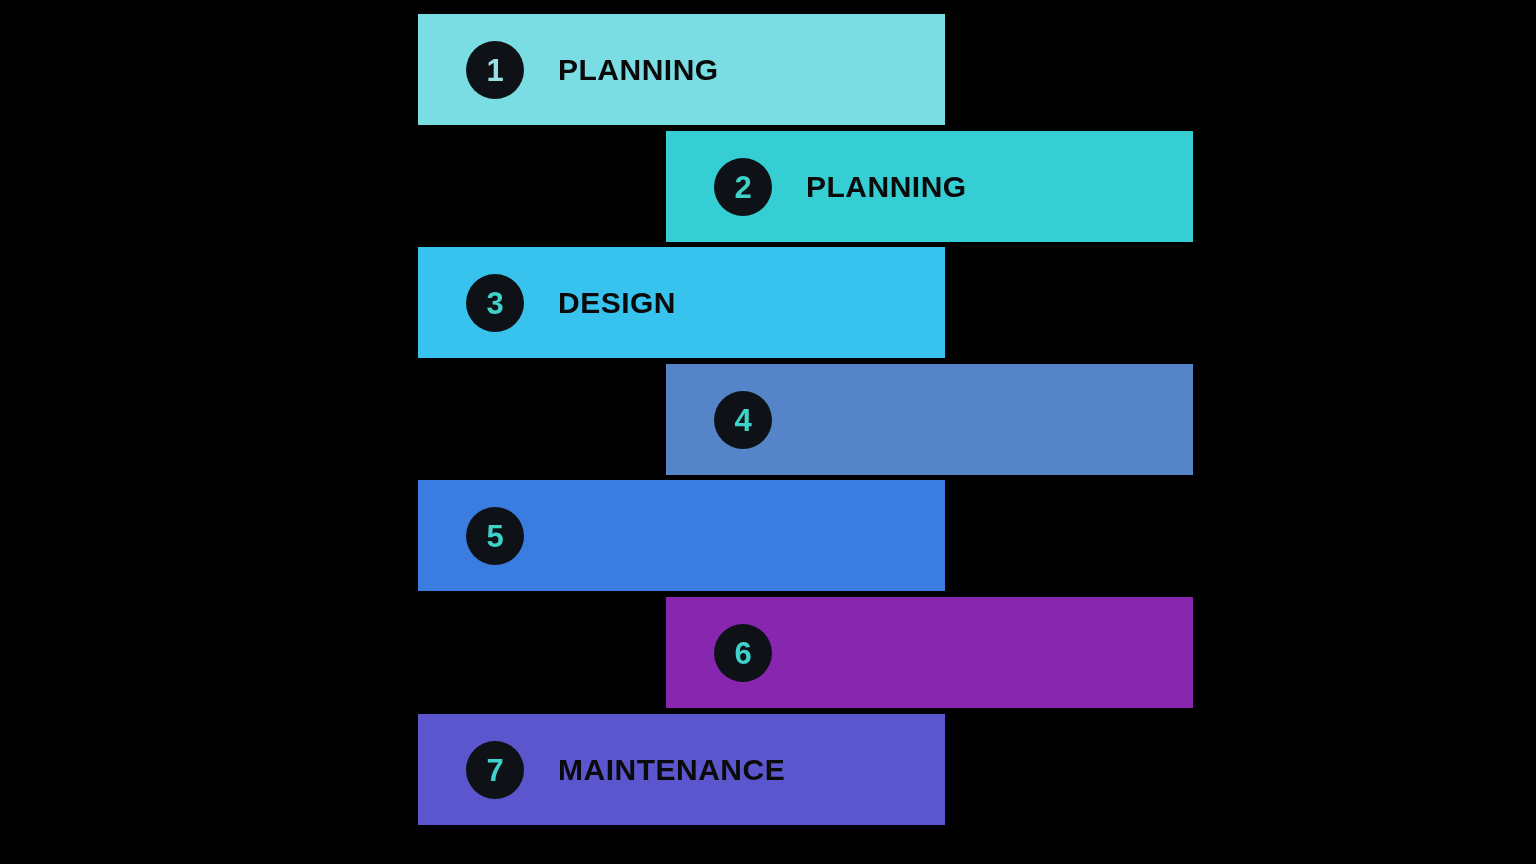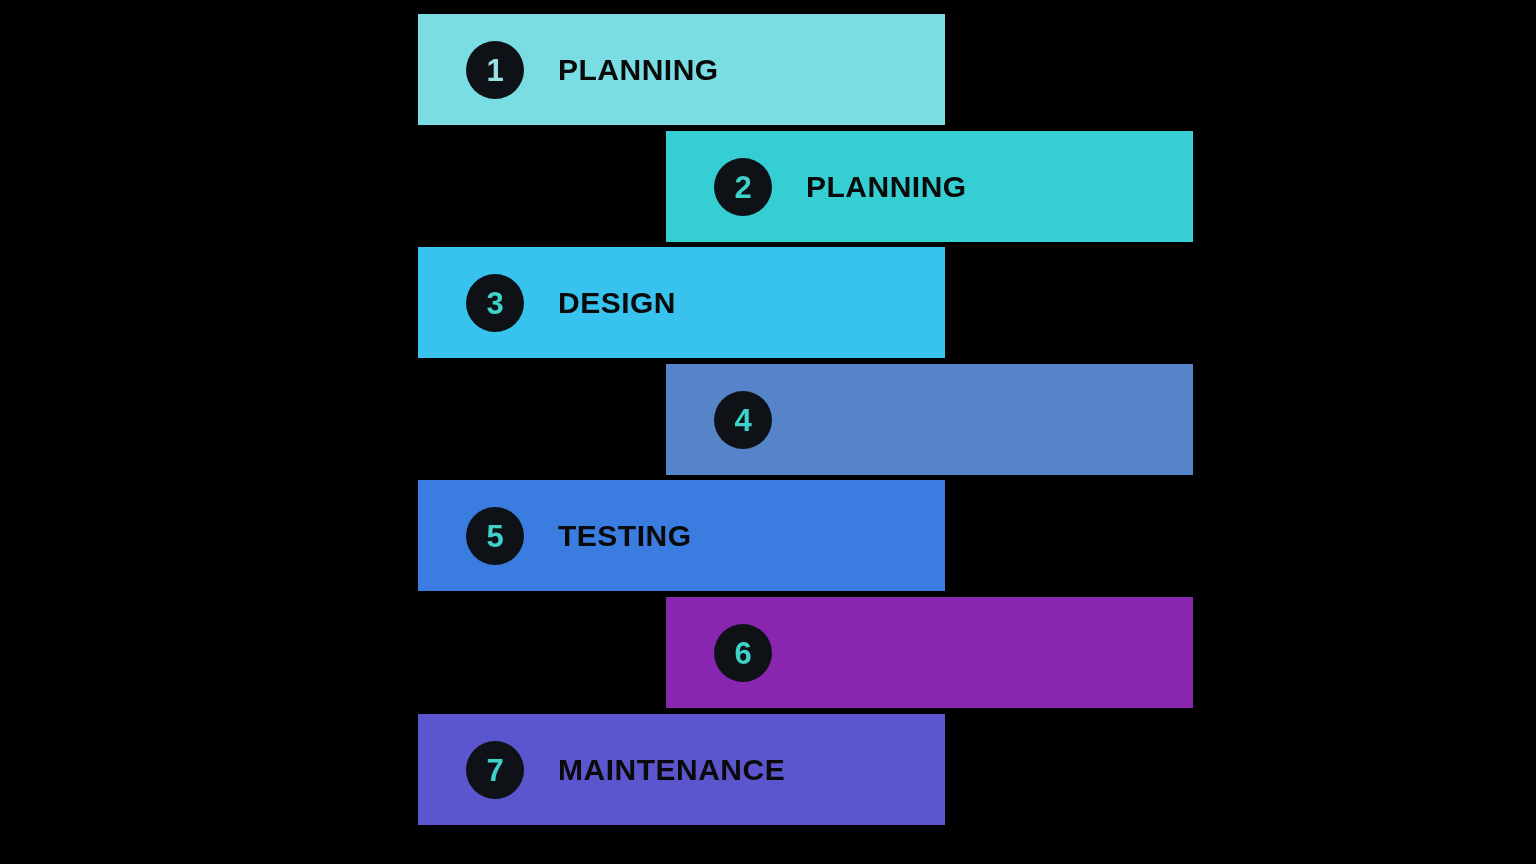--- a/index.html
+++ b/index.html
@@ -78,21 +78,20 @@
     </div>
     <div class="step-row" style="top: 364px; left: 666px; background: rgb(85, 133, 200);">
       <span class="badge" style="background: rgb(14, 18, 22);">
         <span class="num" style="color: rgb(63, 210, 203);">4</span>
       </span>
     </div>
     <div class="step-row" style="top: 480px; left: 418px; background: rgb(58, 124, 224);">
       <span class="badge" style="background: rgb(14, 18, 22);">
         <span class="num" style="color: rgb(63, 210, 203);">5</span>
       </span>
-      <span class="label">TESTING</span>
     </div>
     <div class="step-row" style="top: 597px; left: 666px; background: rgb(136, 38, 176);">
       <span class="badge" style="background: rgb(14, 18, 22);">
         <span class="num" style="color: rgb(63, 210, 203);">6</span>
       </span>
     </div>
     <div class="step-row" style="top: 714px; left: 418px; background: rgb(92, 86, 206);">
       <span class="badge" style="background: rgb(14, 18, 22);">
         <span class="num" style="color: rgb(63, 210, 203);">7</span>
       </span>

